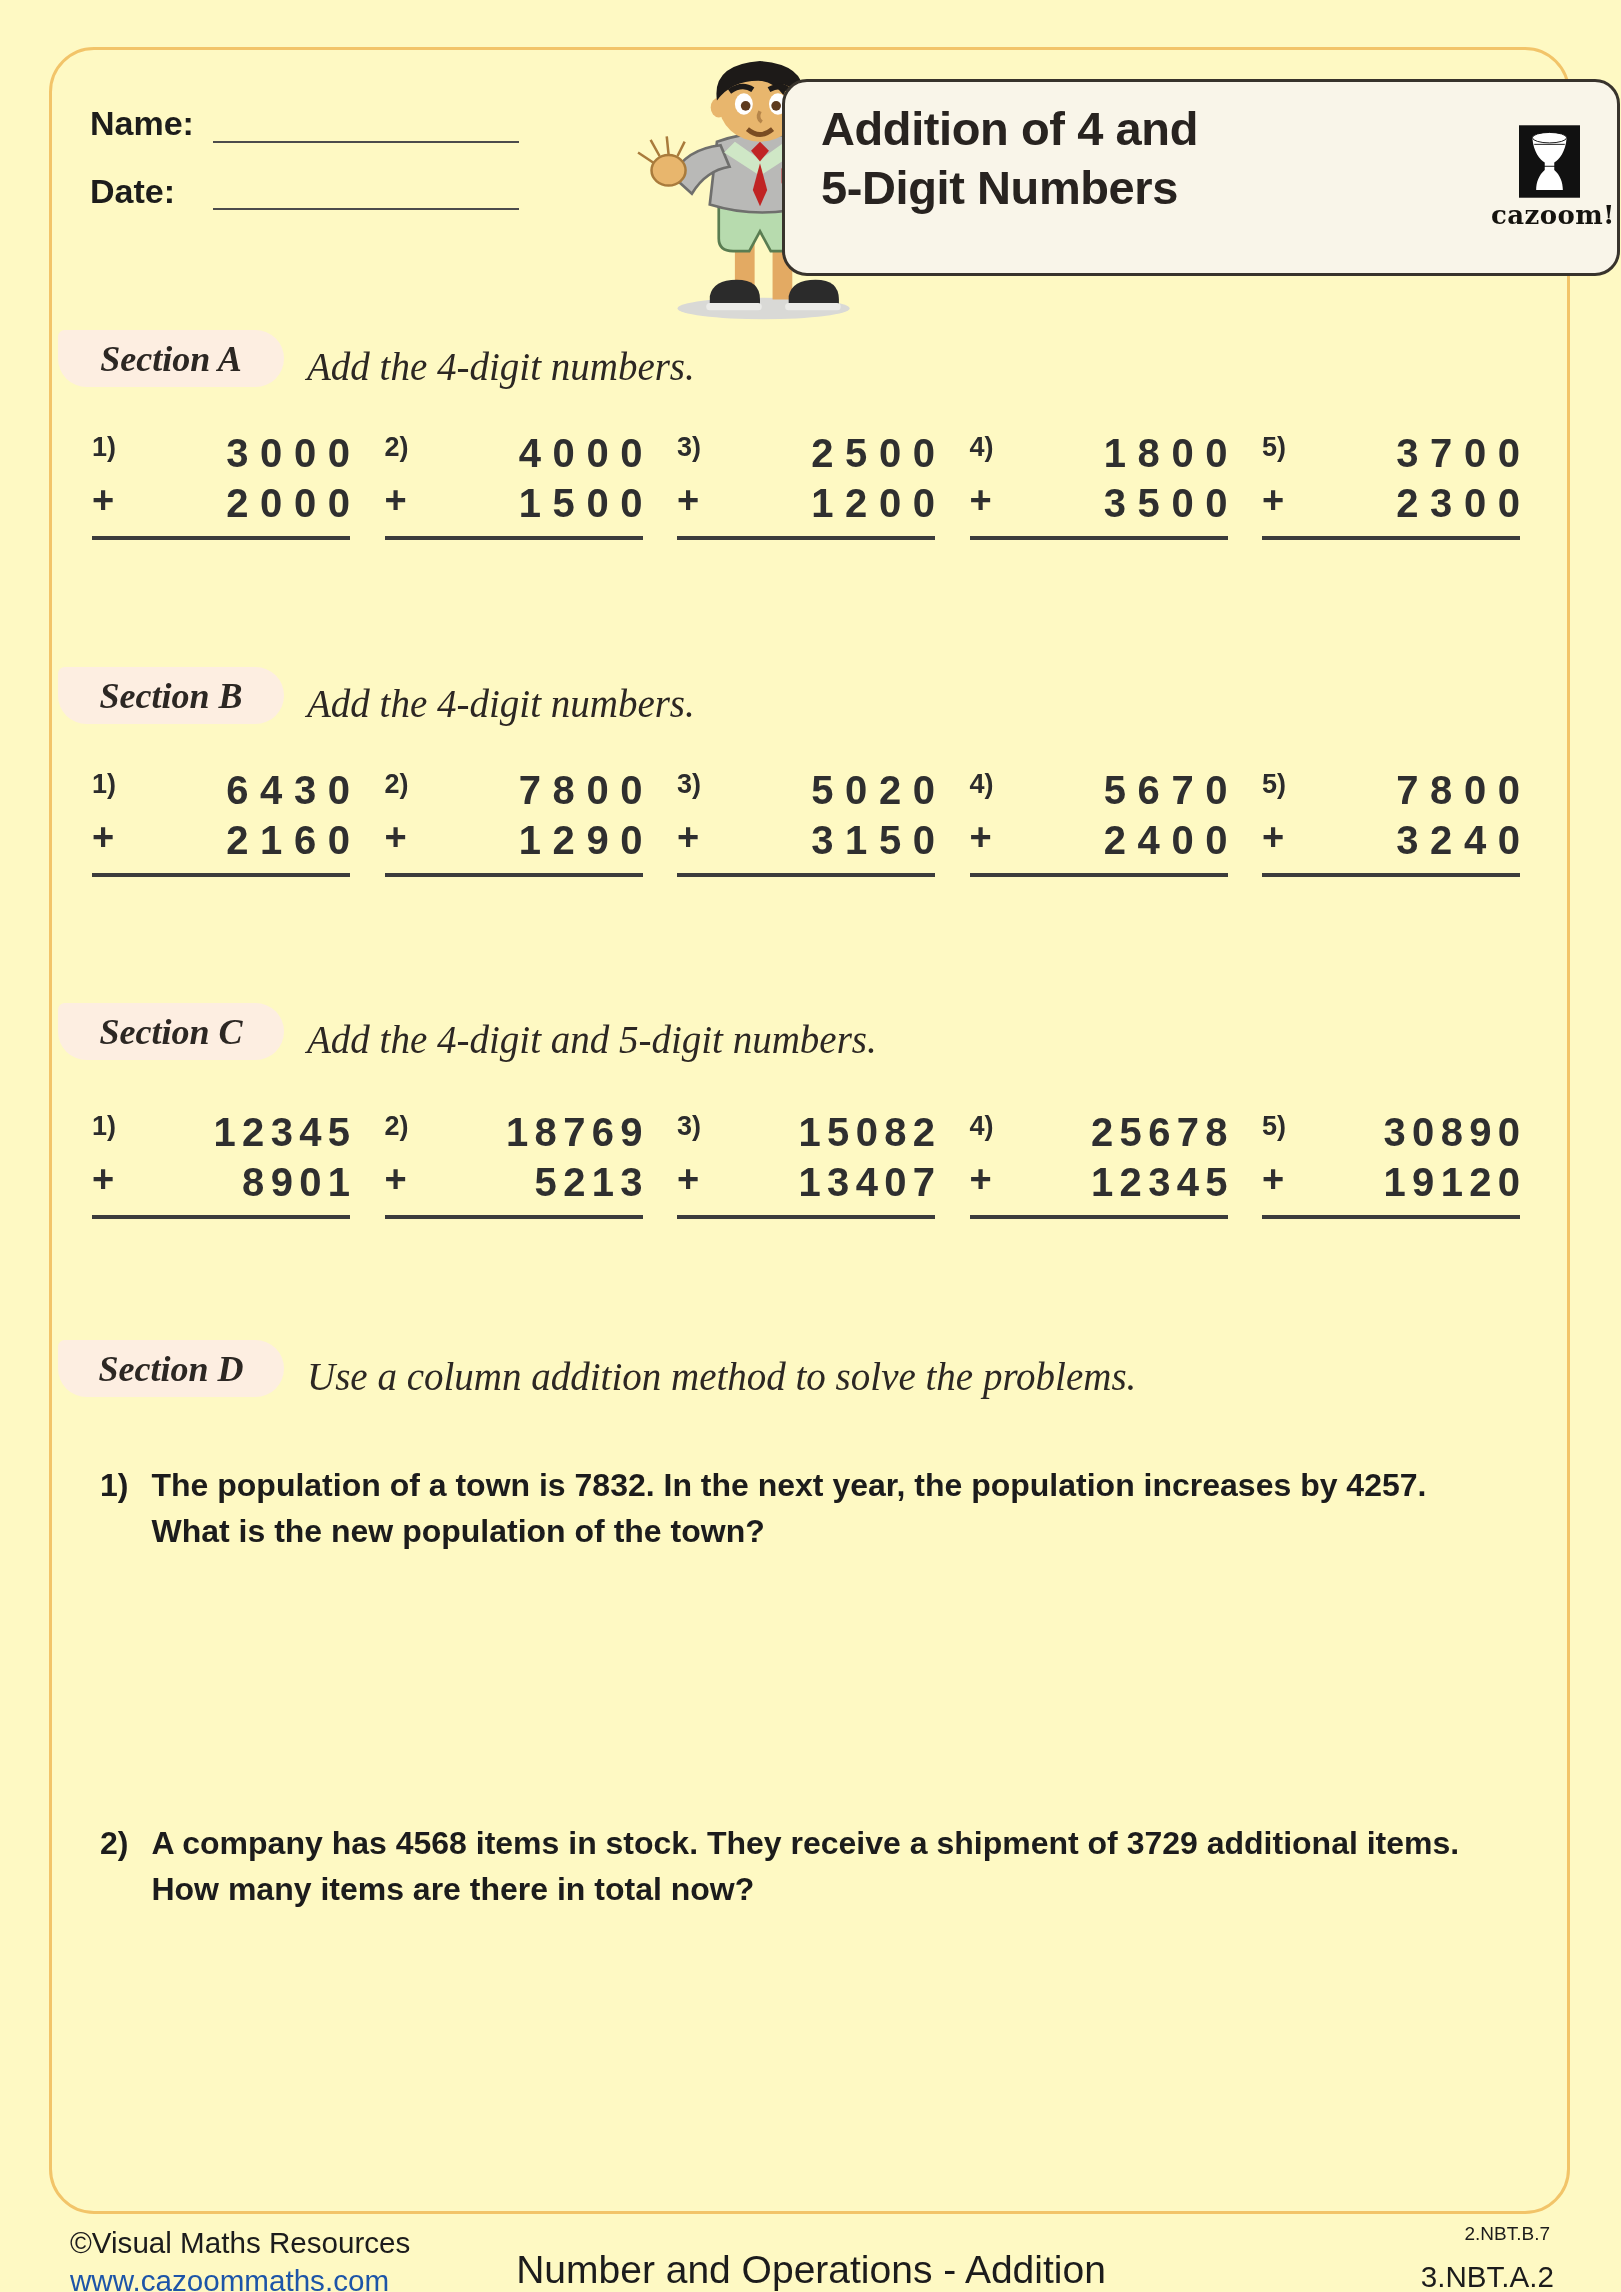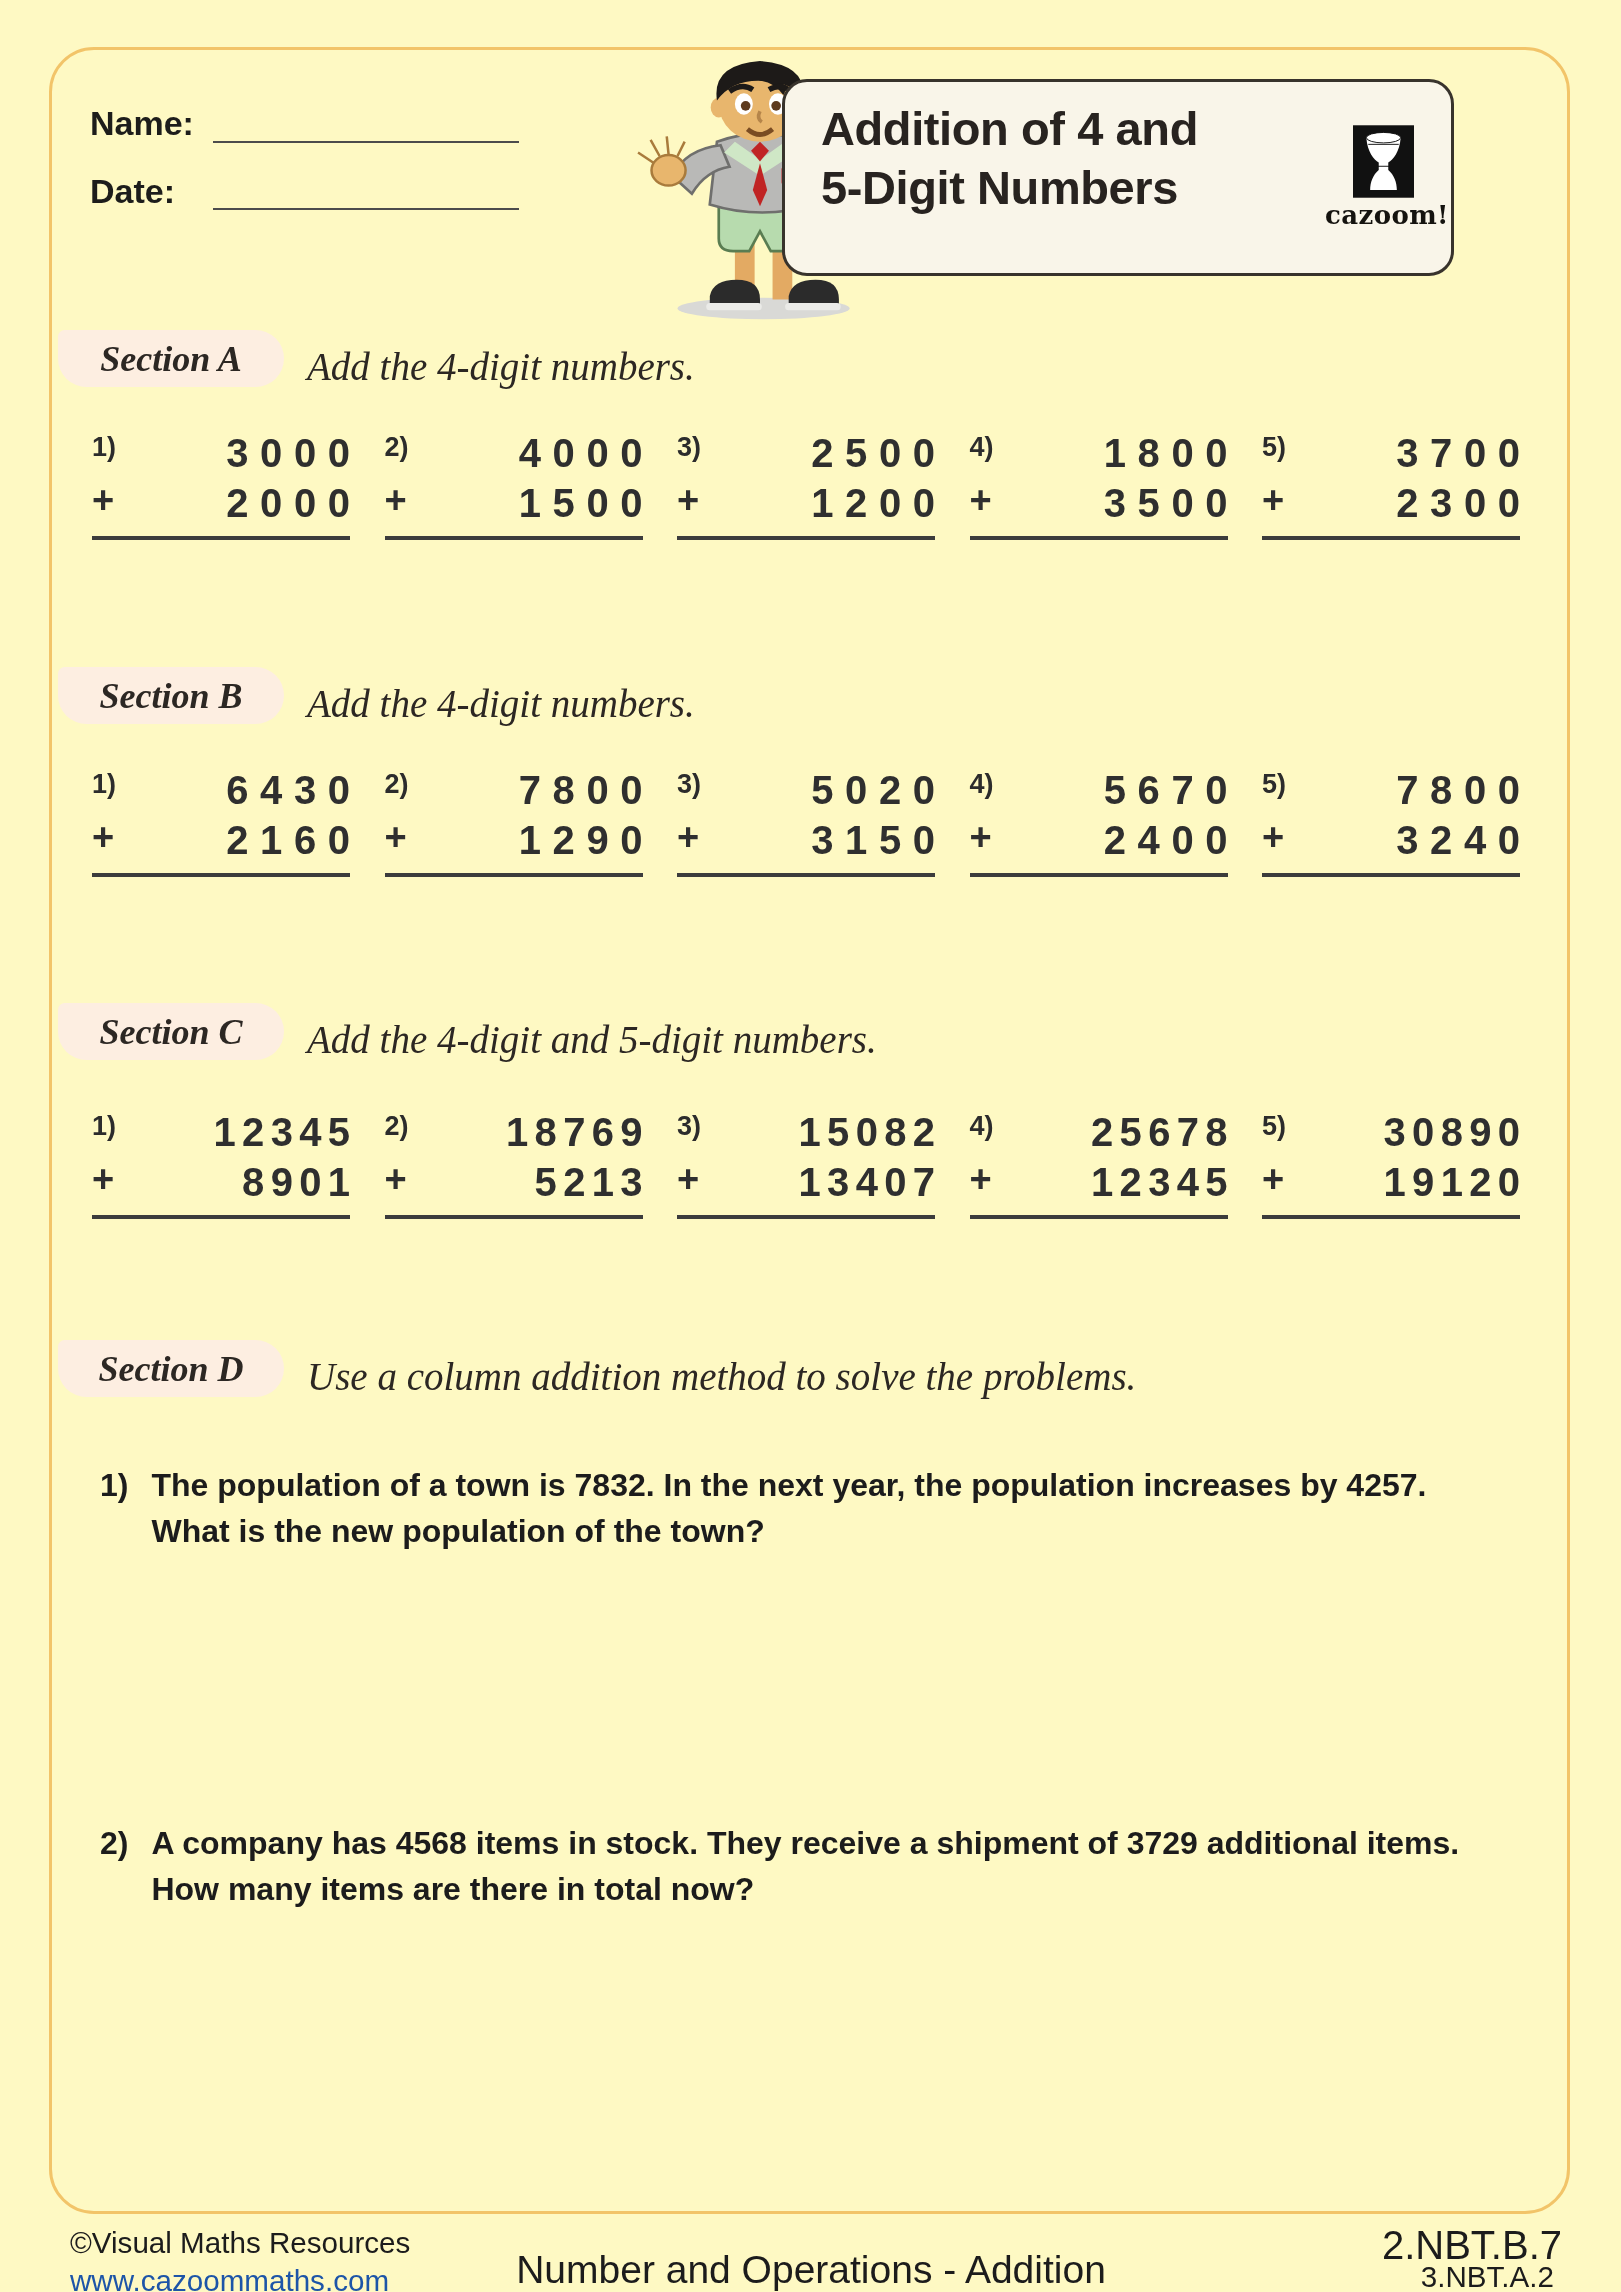--- a/index.html
+++ b/index.html
@@ -10,21 +10,21 @@
   }
   .border-frame {
     position:absolute; left:49px; top:47px; width:1521px; height:2167px;
     border:3.6px solid #f2c469; border-radius:45px; background:transparent;
   }
   
   .hdr-label { position:absolute; font-size:34px; font-weight:bold; color:#1d1d1b; }
   .write-line { position:absolute; border-bottom:2.7px solid #4c4c4c; height:34px; }
   .boy { position:absolute; left:616px; top:52px; width:288px; height:269px; }
   .title-box {
-    position:absolute; left:782px; top:79px; width:672px; height:197px;
+    position:absolute; left:782px; top:79px; width:838px; height:197px;
     background:#f9f5e9; border:3.6px solid #38332c; border-radius:25px;
   }
   .title-text {
     position:absolute; left:36px; top:18px; font-size:47px; font-weight:bold;
     color:#282320; line-height:1.25; letter-spacing:-0.4px;
   }
   .logo { position:absolute; right:10px; top:43px; width:116px; }
   .logo-drum { width:61px; height:73px; display:block; margin:0 auto; }
   .logo-text {
     font-family:"DejaVu Serif", serif; font-weight:bold; font-size:26px;
@@ -69,21 +69,21 @@
   
   .footer-copy { position:absolute; left:70px; top:2226px; font-size:29.6px; color:#1c1c1c; }
   .footer-link {
     position:absolute; left:70px; top:2264px; font-size:29.6px; color:#1d55a8;
     text-decoration:underline; cursor:pointer;
   }
   .footer-center {
     position:absolute; left:50%; transform:translateX(-50%); top:2248px;
     font-size:39px; color:#1c1c1c;
   }
-  .footer-std1 { position:absolute; right:60px; top:2223px; font-size:40px; color:#1c1c1c; text-align:left; }
+  .footer-std1 { position:absolute; right:72px; top:2223px; font-size:19px; color:#1c1c1c; text-align:left; }
   .footer-std2 { position:absolute; right:68px; top:2260px; font-size:29.6px; color:#1c1c1c; text-align:right; }
 </style>
 </head>
 <body>
 
 <div class="page">
   <div class="border-frame"></div>
 
   <div class="hdr-label" style="left:90px; top:104px;">Name:</div>
   <div class="write-line" style="left:213px; top:109px; width:306px;"></div>

